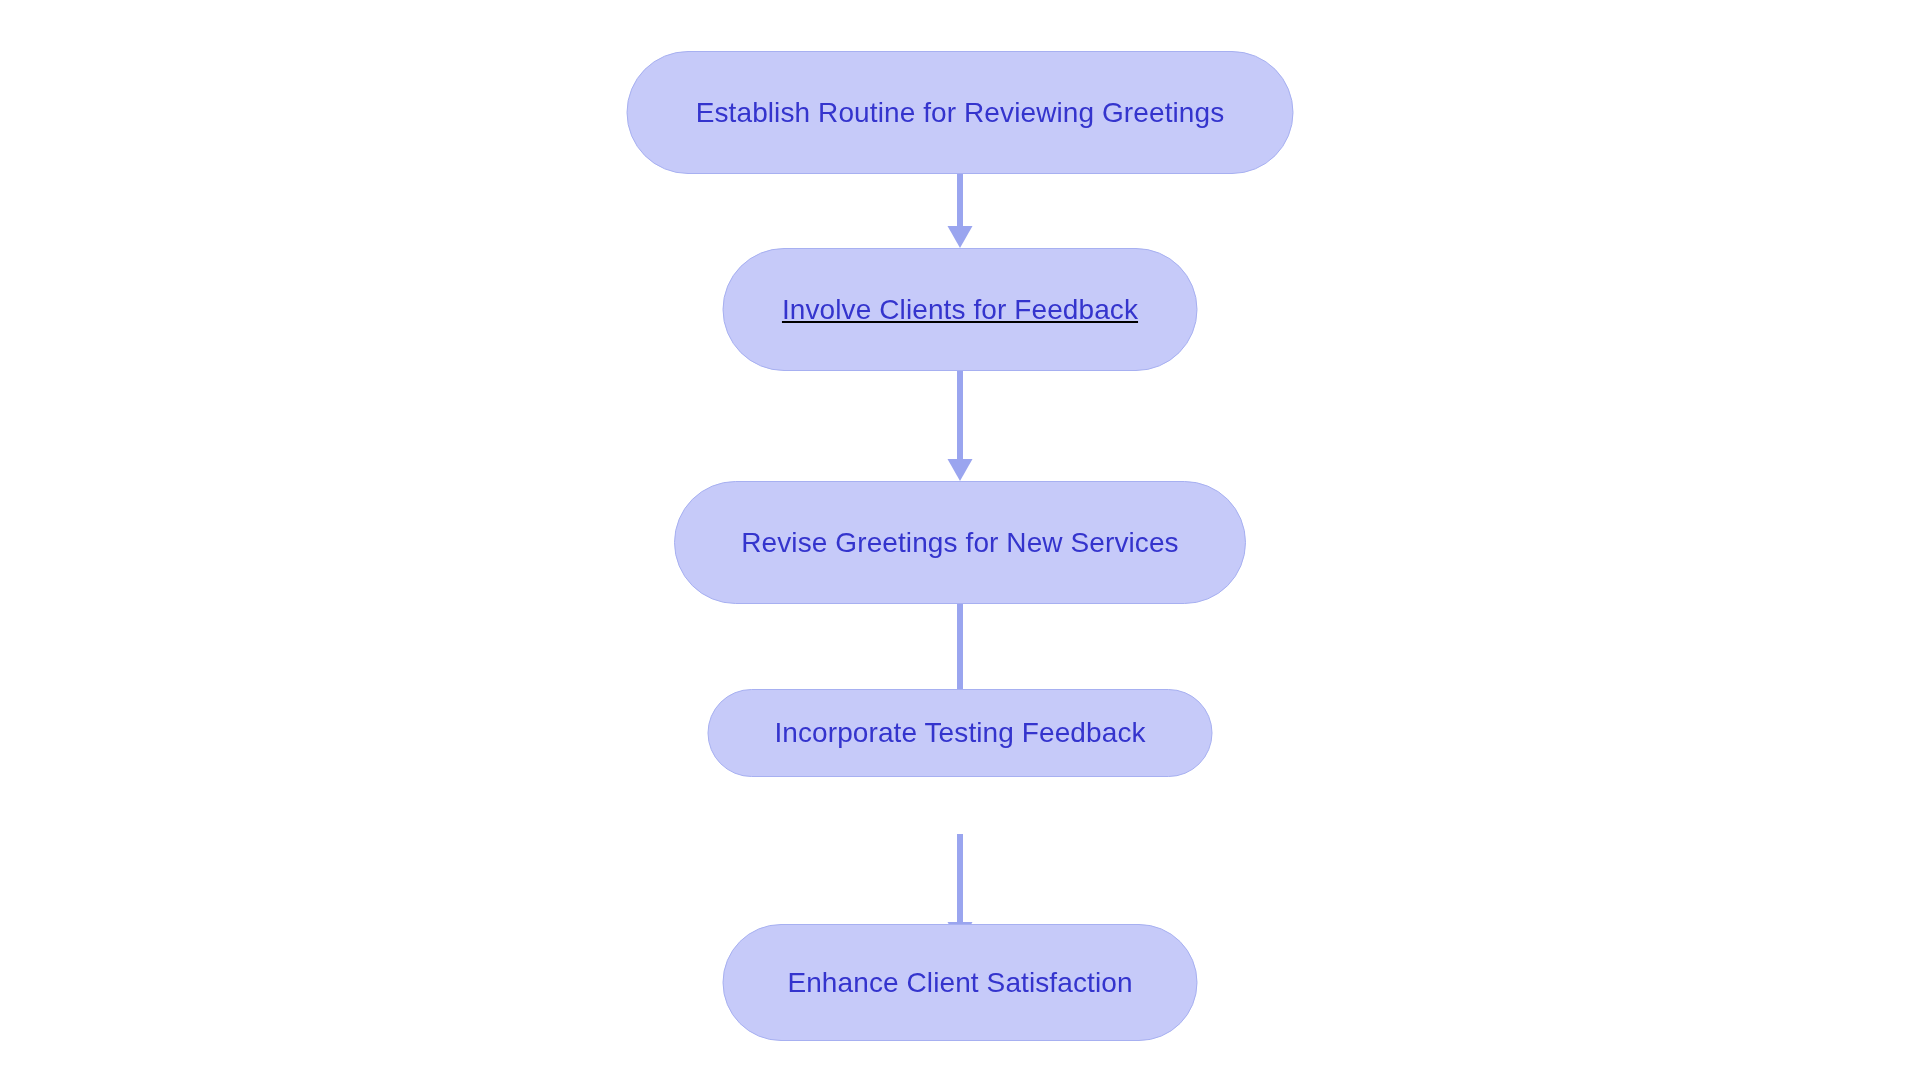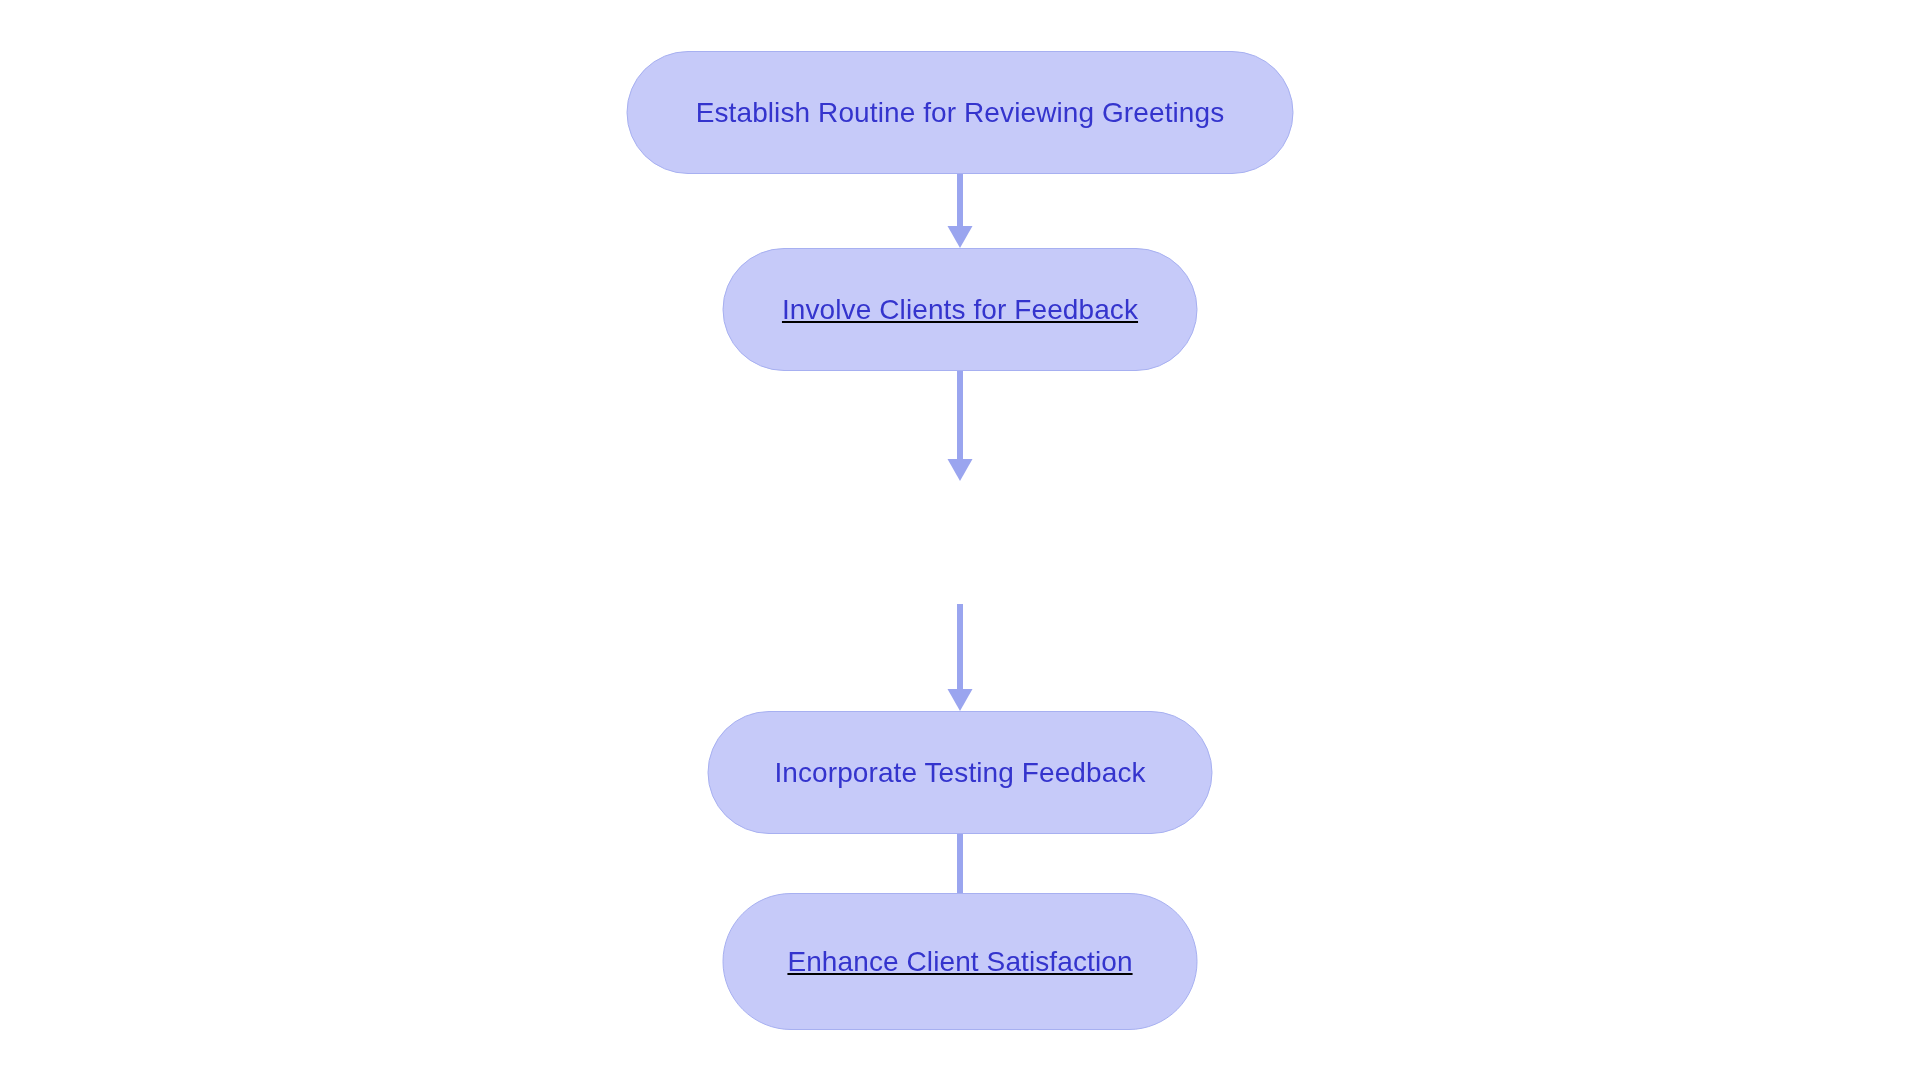--- a/index.html
+++ b/index.html
@@ -90,22 +90,25 @@
   </div>
 
   <div class="flow-node" style="top:4px; width:667px; height:123px;margin-top:47px;">
     <span class="flow-node-label">Establish Routine for Reviewing Greetings</span>
   </div>
 
   <div class="flow-node" style="top:248px; width:475px; height:123px;text-decoration:underline;">
     <span class="flow-node-label">Involve Clients for Feedback</span>
   </div>
 
+  <div class="flow-node" style="top:481px; width:572px; height:123px;">
+    <span class="flow-node-label">Revise Greetings for New Services</span>
+  </div>
 
-  <div class="flow-node" style="top:711px; width:505px; height:123px;">
+  <div class="flow-node" style="top:689px; width:505px; height:88px;">
     <span class="flow-node-label">Incorporate Testing Feedback</span>
   </div>
 
-  <div class="flow-node" style="top:893px; width:475px; height:137px;text-decoration:underline;">
+  <div class="flow-node" style="top:924px; width:475px; height:117px;">
     <span class="flow-node-label">Enhance Client Satisfaction</span>
   </div>
 
 </div>
 
 </body></html>

